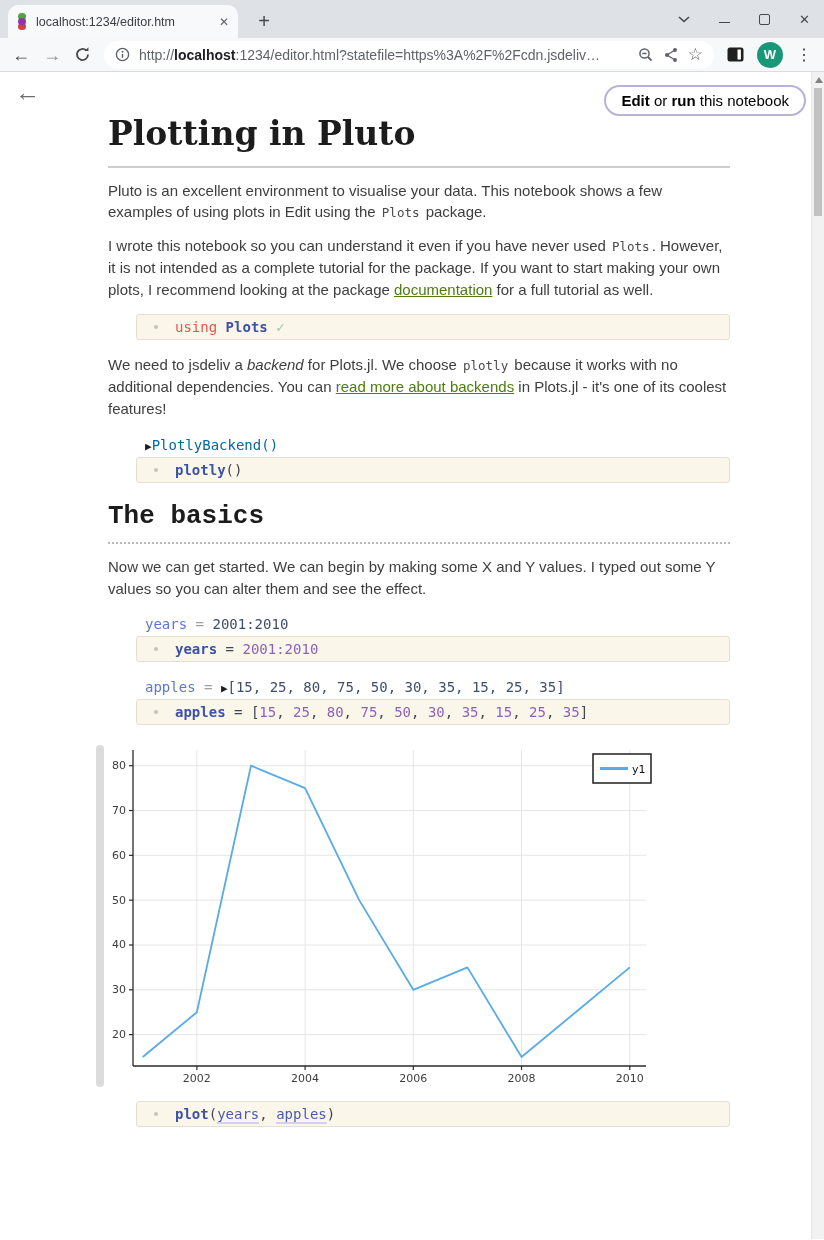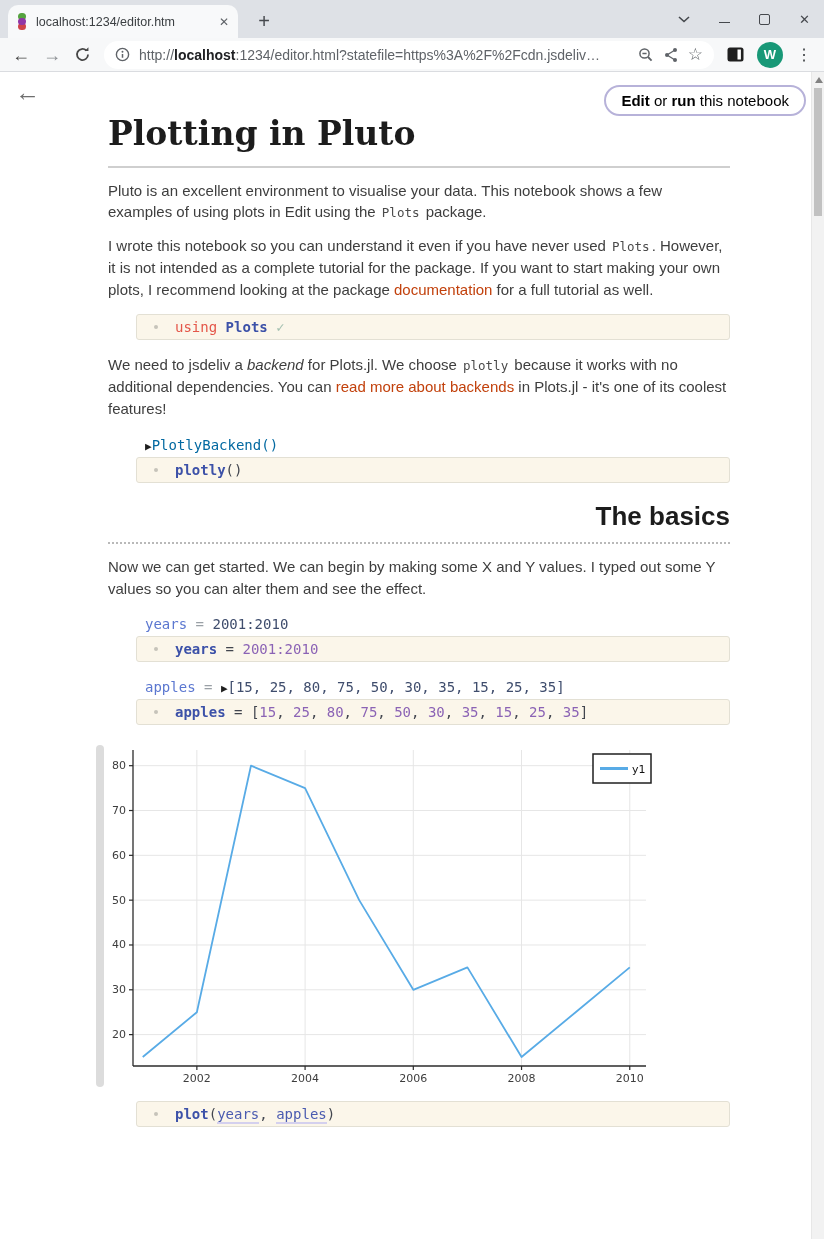--- a/index.html
+++ b/index.html
@@ -44,25 +44,25 @@
   .sb-thumb { position:absolute; top:16px; left:2px; width:8px; height:128px; background:#c1c1c1; }
 
   .back-btn { position:absolute; left:15px; top:8px; font-size:25px; color:#6e6e6e; line-height:1; }
   .edit-pill { position:absolute; right:18px; top:13px; background:#fff; border:2px solid #b7b2d9;
     border-radius:18px; padding:5px 15px; font-size:15px; color:#000; white-space:nowrap; }
   .edit-pill b { font-weight:700; }
 
   .content { margin-left:108px; width:622px; padding-top:42px; color:#3e3e3e; }
   h1 { font-family:"DejaVu Serif", serif; font-size:33px; line-height:1.2; color:#1c1c1c;
     padding-bottom:12px; border-bottom:2px solid #cfcfcf; margin-bottom:10px; }
-  h2 { font-family:Liberation Sans, sans-serif; font-size:26px; line-height:1.2; color:#1c1c1c;
-    margin-top:18px; padding-bottom:10px; border-bottom:2px dotted #b9b9b9; margin-bottom:8px;text-align:right; }
+  h2 { font-family:Liberation Mono, monospace; font-size:26px; line-height:1.2; color:#1c1c1c;
+    margin-top:18px; padding-bottom:10px; border-bottom:2px dotted #b9b9b9; margin-bottom:8px; }
   p { font-size:15px; line-height:1.45; margin:12px 0; }
   .icode { font-family:"DejaVu Sans Mono", monospace; font-size:12.5px; color:#4a4a4a; padding:0 2px; }
-  .doclink { color:#c2410c; cursor:pointer; }
+  .doclink { color:#4d7c0f; text-decoration:underline; cursor:pointer; }
 
   .cellgroup { margin:14px 0; margin-left:-12px; width:634px;padding-left:40px; }
   .cell-out { font-family:"DejaVu Sans Mono", monospace; font-size:14px; padding:3px 0 4px 9px; white-space:nowrap; }
   .cell-in { background:#fbf6ea; border:1px solid #e3e0d4; border-radius:3px; display:flex;
     align-items:center; padding:4px 8px 4px 0; font-family:"DejaVu Sans Mono", monospace; font-size:14px; white-space:nowrap; }
   .celldot { width:4px; height:4px; border-radius:50%; background:#c6c3ba; margin:0 17px; flex:none; }
   .tk-kw { color:#e45649; } .tk-fn { color:#3c51a8; font-weight:700; }
   .tk-num { color:#8b63b5; } .tk-op { color:#41454e; }
   .tk-check { color:#a3c0b0; } .tk-tri { color:#1e1e1e; font-size:11px; }
   .tk-outid { color:#5b77d0; } .tk-outop { color:#9aa0a6; }

